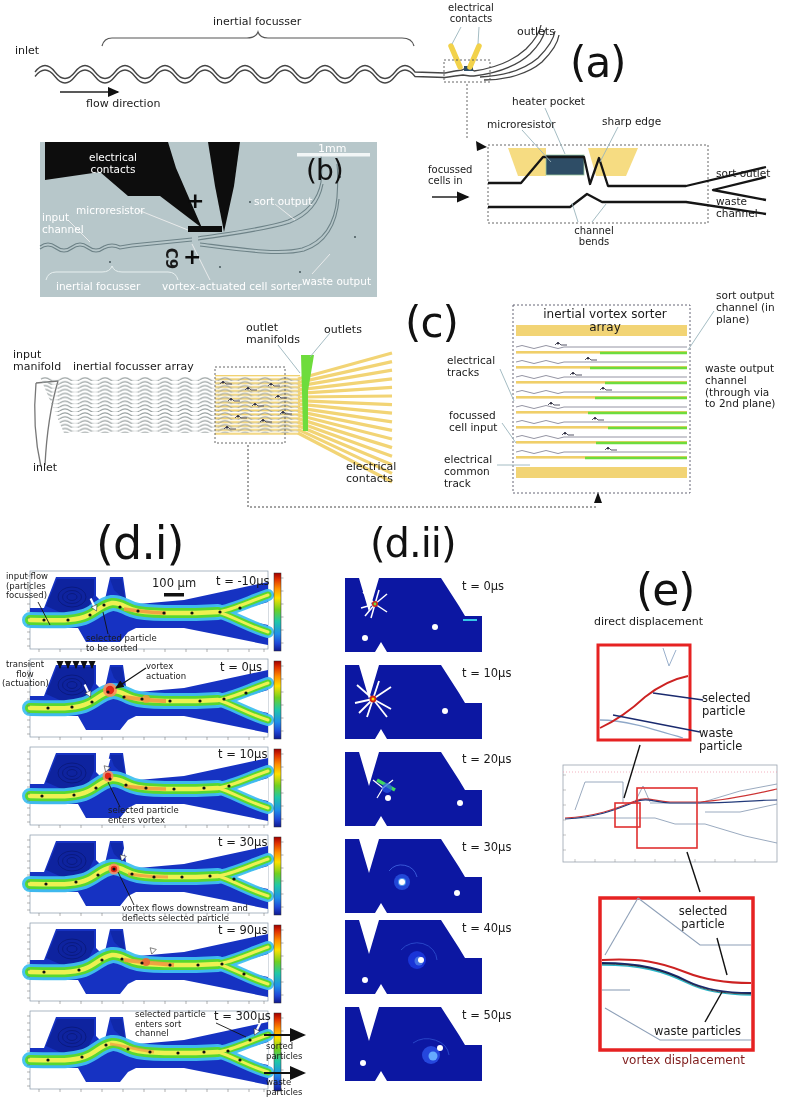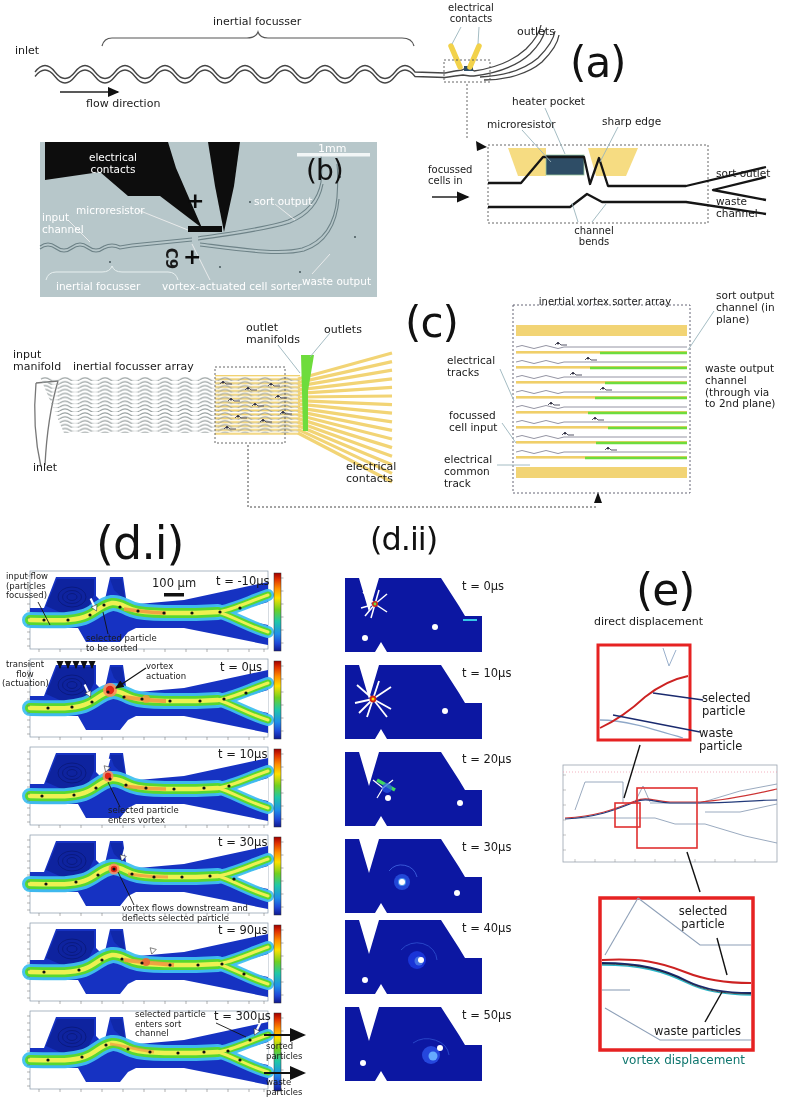--- a/index.html
+++ b/index.html
@@ -9,21 +9,21 @@
   .lbl{position:absolute;font-size:10px;line-height:1.12;color:#1a1a1a;white-space:pre-line;}
   .c{text-align:center;}
   .r{text-align:center;}
   .w{color:#fff;}
   .s{font-size:8.5px;}
   .t{font-size:11.5px;}
   .panel-letter{position:absolute;font-size:42px;color:#111;letter-spacing:-1px;}
   .nowrap{white-space:nowrap;}
   .plus{position:absolute;font-size:22px;font-weight:bold;color:#0b0b0b;}
   .micrograph{position:absolute;left:40px;top:142px;width:337px;height:155px;background:#b7c7ca;}
-  .red{color:#0f766e;}
+  .red{color:#7f1d1d;}
 </style>
 </head>
 <body>
 
 <div class="canvas">
 
 <svg width="0" height="0">
   <defs>
     <marker id="mArr" markerWidth="9" markerHeight="8" refX="7" refY="3.5" orient="auto">
       <path d="M0,0 L8,3.5 L0,7 Z" fill="#111"></path>
@@ -327,21 +327,21 @@
     <line x1="714" y1="16" x2="688" y2="55"></line>
   </g>
 </svg>
 <div class="panel-letter" style="left:405px;top:298px">(c)</div>
 <div class="lbl" style="left:13px;top:349px;width:52px;font-size:11px">input manifold</div>
 <div class="lbl" style="left:73px;top:361px;font-size:11px">inertial focusser array</div>
 <div class="lbl" style="left:246px;top:322px;width:60px;font-size:11px">outlet manifolds</div>
 <div class="lbl" style="left:324px;top:324px;font-size:11px">outlets</div>
 <div class="lbl" style="left:33px;top:462px;font-size:11px">inlet</div>
 <div class="lbl" style="left:346px;top:461px;width:52px;font-size:11px">electrical contacts</div>
-<div class="lbl c" style="left:530px;top:296px;width:150px;font-size:10px">inertial vortex sorter array</div>
+<div class="lbl c" style="left:530px;top:308px;width:150px;font-size:12px">inertial vortex sorter array</div>
 <div class="lbl" style="left:447px;top:355px;width:55px;font-size:10.5px">electrical tracks</div>
 <div class="lbl" style="left:449px;top:410px;width:55px;font-size:10.5px">focussed cell input</div>
 <div class="lbl" style="left:444px;top:454px;width:55px;font-size:10.5px">electrical common track</div>
 <div class="lbl" style="left:716px;top:290px;width:62px;font-size:10.5px">sort output channel (in plane)</div>
 <div class="lbl" style="left:705px;top:363px;width:76px;font-size:10.5px">waste output channel (through via to 2nd plane)</div>
 
 <div class="panel-letter" style="left:96px;top:516px;font-size:46px">(d.i)</div>
 
 <svg style="left:24px;top:570px" width="262" height="84">
   <use href="#di-base"></use>
@@ -479,21 +479,21 @@
 <div class="lbl t" style="left:218px;top:924px">t = 90µs</div>
 <div class="lbl s" style="left:135px;top:1010px;width:82px">selected particle enters sort channel</div>
 <div class="lbl t" style="left:214px;top:1010px">t = 300µs</div>
 <svg style="left:262px;top:1028px" width="50" height="56">
   <line x1="2" y1="7" x2="42" y2="7" stroke="#111" stroke-width="2" marker-end="url(#mArr)"></line>
   <line x1="2" y1="45" x2="42" y2="45" stroke="#111" stroke-width="2" marker-end="url(#mArr)"></line>
 </svg>
 <div class="lbl s" style="left:266px;top:1042px;width:40px">sorted particles</div>
 <div class="lbl s" style="left:266px;top:1078px;width:40px">waste particles</div>
 
-<div class="panel-letter" style="left:370px;top:520px;font-size:32px">(d.ii)</div>
+<div class="panel-letter" style="left:370px;top:520px;font-size:40px">(d.ii)</div>
 
 <svg style="left:345px;top:578px" width="137" height="74">
   <use href="#dii-base"></use>
   <g stroke="#fff" stroke-width="1.5">
     <line x1="30" y1="26" x2="18" y2="14"></line>
         <line x1="30" y1="26" x2="42" y2="16"></line>
         <line x1="30" y1="26" x2="16" y2="30"></line>
     <line x1="30" y1="26" x2="42" y2="34"></line>
         <line x1="30" y1="26" x2="26" y2="40"></line>
         <line x1="30" y1="26" x2="34" y2="12"></line>

